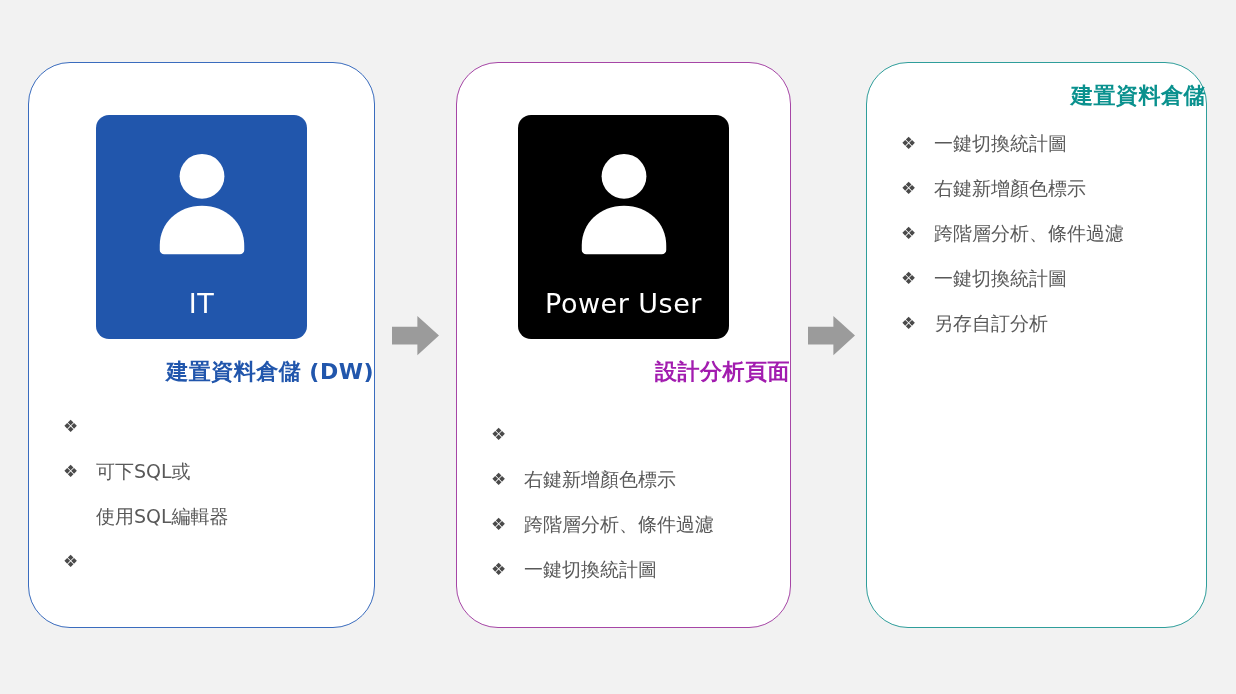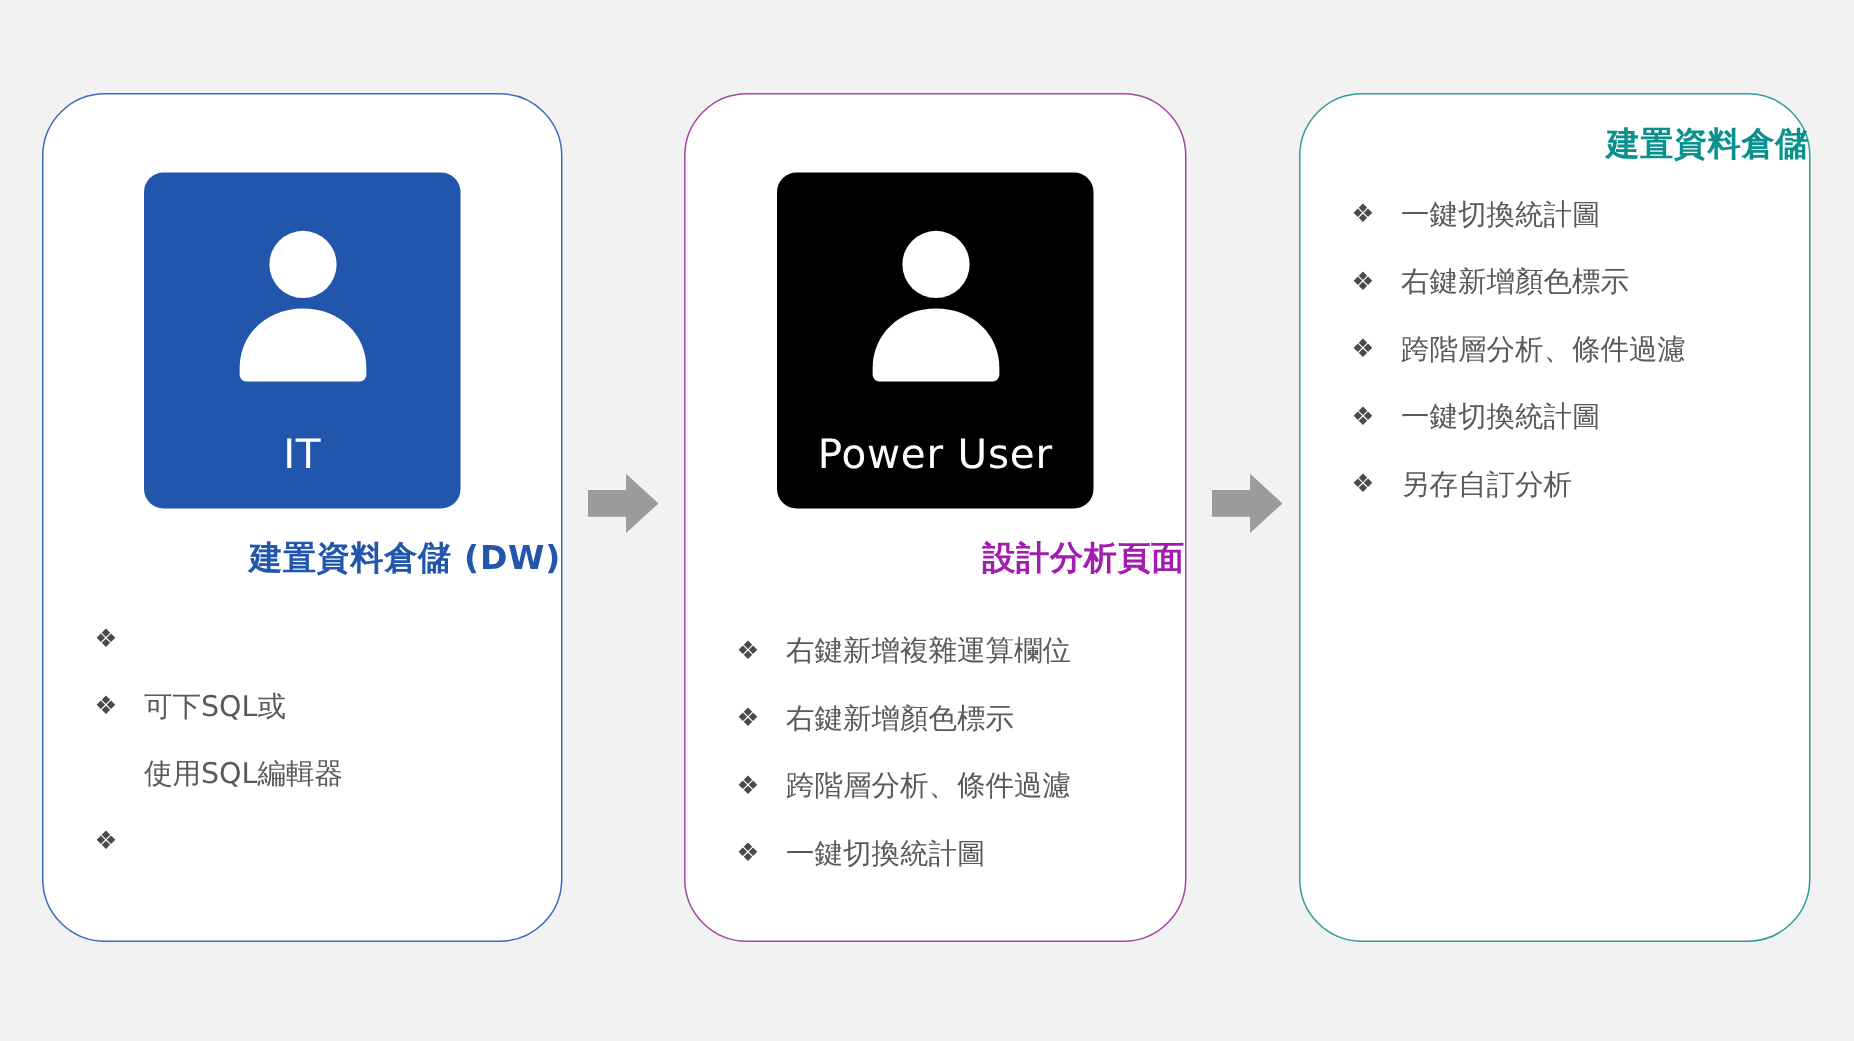--- a/index.html
+++ b/index.html
@@ -116,21 +116,20 @@
           <circle cx="50" cy="26" r="17.5" fill="#ffffff"></circle>
           <path d="M50 49c-19 0-33 13.5-33 31v3.5a3.5 3.5 0 0 0 3.5 3.5h59a3.5 3.5 0 0 0 3.5-3.5V80c0-17.5-14-31-33-31z" fill="#ffffff"></path>
         </svg>
       </div>
       <div class="role-label">Power User</div>
     </div>
     <div class="card-title">設計分析頁面</div>
     <ul class="feature-list">
       <li class="feature-item">
         <span class="marker">❖</span>
-        <span>右鍵新增複雜運算欄位</span>
       </li>
       <li class="feature-item">
         <span class="marker">❖</span>
         <span>右鍵新增顏色標示</span>
       </li>
       <li class="feature-item">
         <span class="marker">❖</span>
         <span>跨階層分析、條件過濾</span>
       </li>
       <li class="feature-item">

